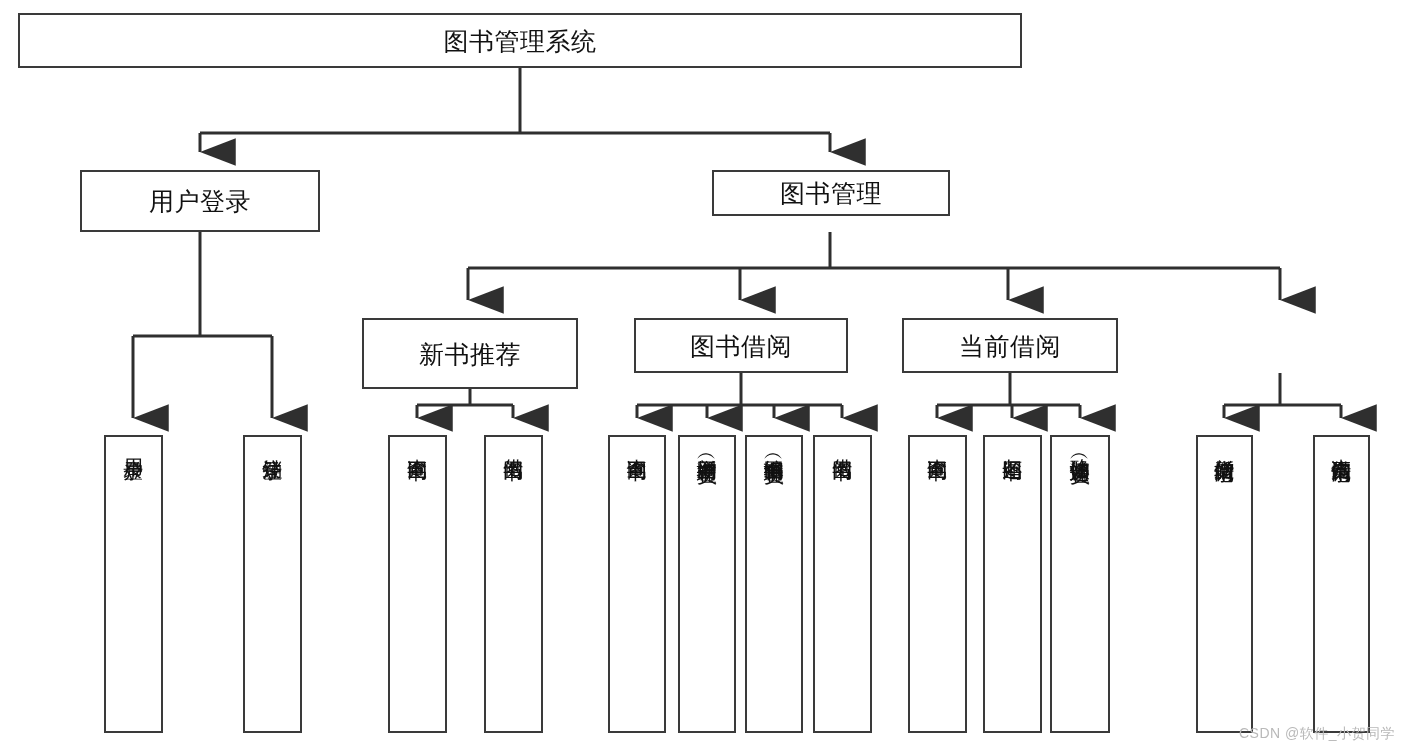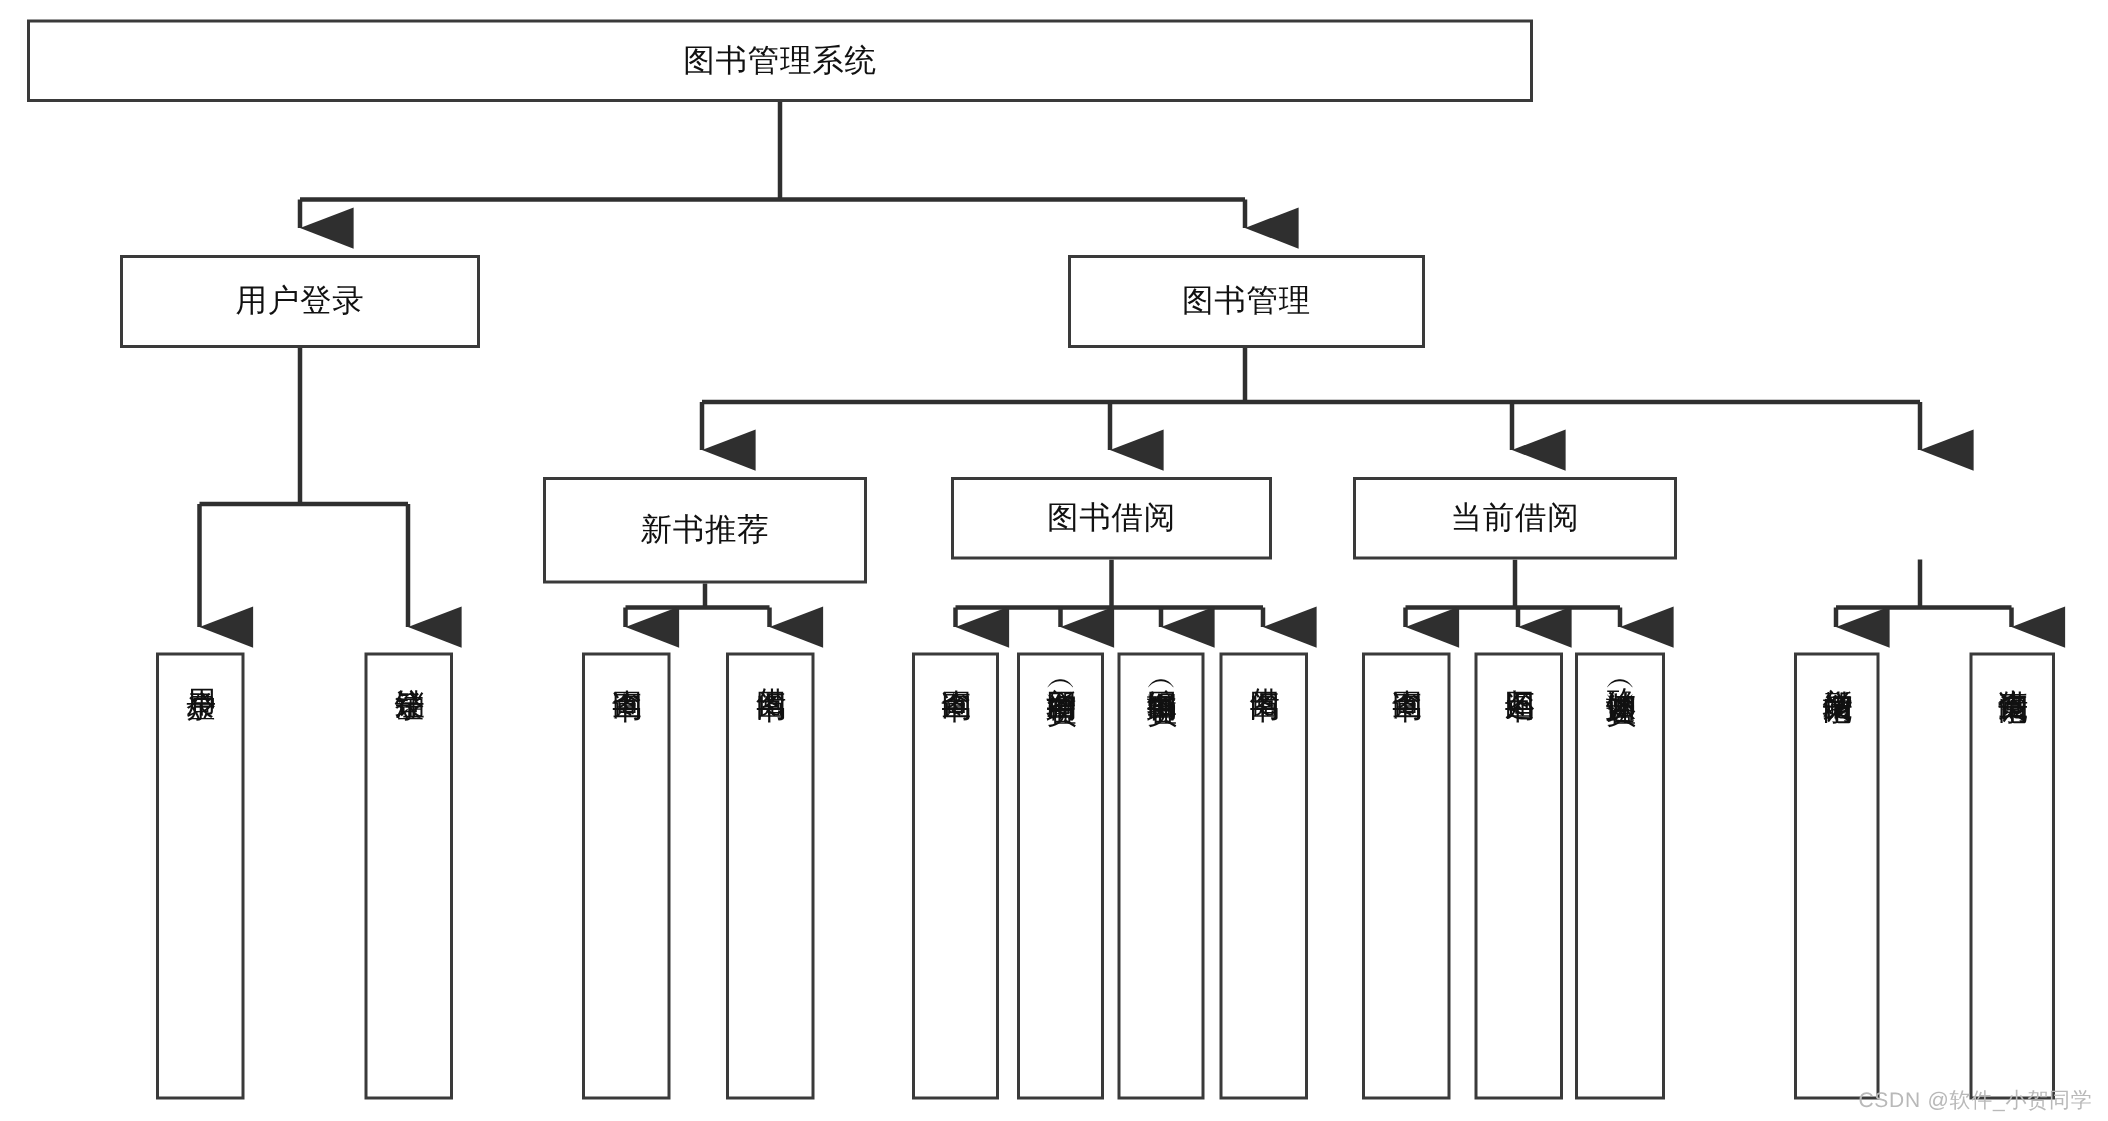--- a/index.html
+++ b/index.html
@@ -23,21 +23,21 @@
     box-sizing: border-box;
     background: #ffffff;
     border: 2px solid #3a3a3a;
     display: flex;
     align-items: center;
     justify-content: center;
     text-align: center;
     color: #111111;
   }
   .node.horiz {
-    font-size: 21px;
+    font-size: 25px;
     line-height: 1.2;
     letter-spacing: 0.5px;
   }
   .node.vert {
     writing-mode: vertical-rl;
     text-orientation: upright;
     font-size: 20px;
     line-height: 1.12;
     letter-spacing: 1px;
     padding: 6px 0;
@@ -122,21 +122,21 @@
   </svg>
 
   <div class="node horiz" style="left:18px;top:13px;width:1004px;height:55px;">
     <span>图书管理系统</span>
   </div>
 
   <div class="node horiz" style="left:80px;top:170px;width:240px;height:62px;">
     <span>用户登录</span>
   </div>
 
-  <div class="node horiz" style="left:712px;top:170px;width:238px;height:62px;">
+  <div class="node horiz" style="left:712px;top:170px;width:238px;height:46px;">
     <span>图书管理</span>
   </div>
 
   <div class="node horiz" style="left:362px;top:318px;width:216px;height:71px;">
     <span>新书推荐</span>
   </div>
 
   <div class="node horiz" style="left:634px;top:318px;width:214px;height:55px;">
     <span>图书借阅</span>
   </div>

